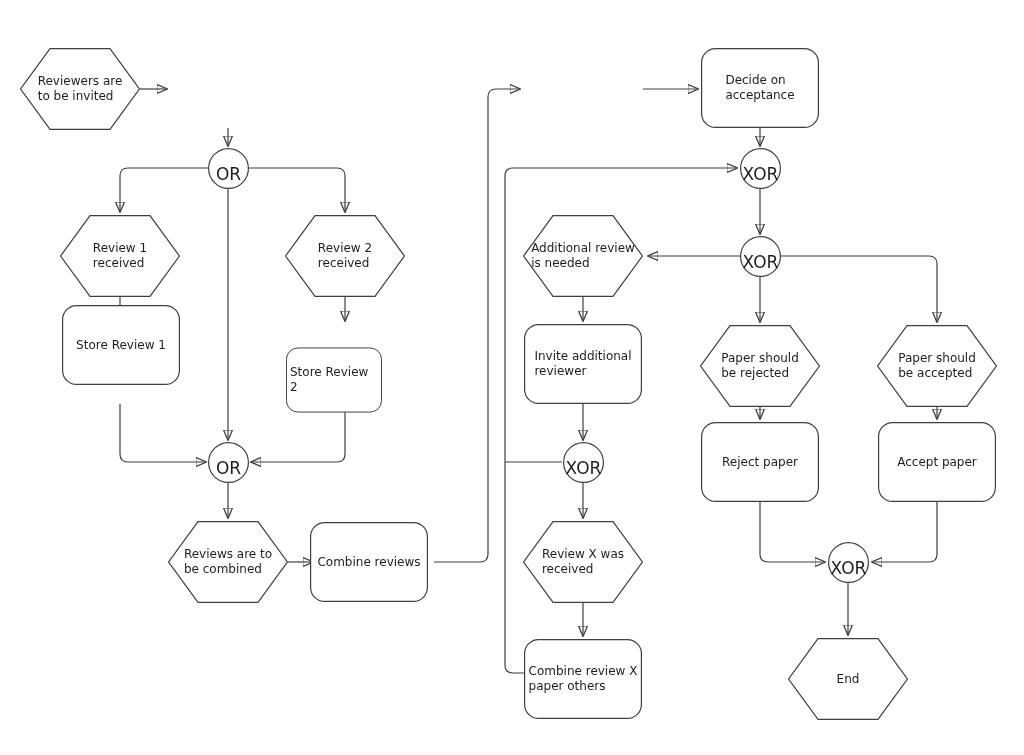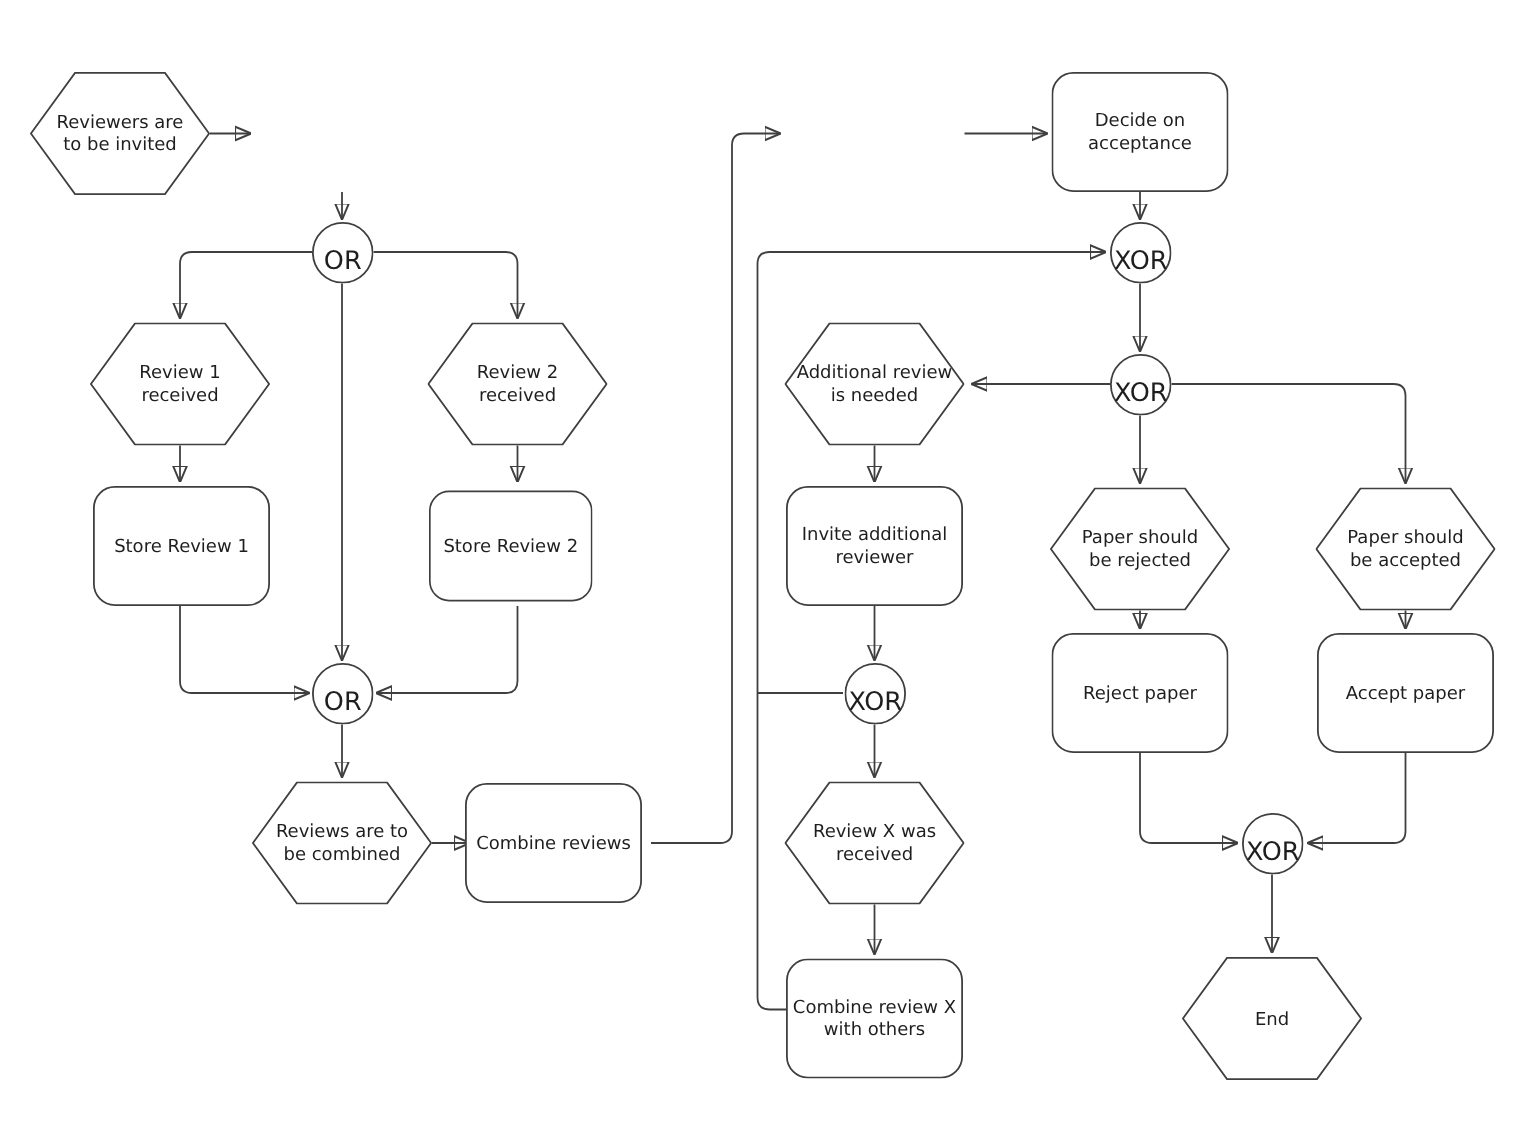--- a/index.html
+++ b/index.html
@@ -5,21 +5,20 @@
   html,body{margin:0;padding:0;background:#ffffff;}
   #canvas{
     position:relative;width:1024px;height:755px;background:#ffffff;overflow:hidden;
     font-family:"DejaVu Sans","Liberation Sans",sans-serif;
   }
   #edges{position:absolute;left:0;top:0;width:1024px;height:755px;}
   #edges path{fill:none;stroke:#3f3f3f;stroke-width:1.2;}
   #edges path.plain{marker-end:none;}
   .node{
     position:absolute;display:flex;align-items:center;justify-content:center;
-    text-align:center;
   }
   .node .shape{position:absolute;left:0;top:0;width:100%;height:100%;}
   .node .shape polygon,.node .shape rect,.node .shape circle{
     fill:#ffffff;stroke:#3f3f3f;stroke-width:1.2;
   }
   .lbl{
     position:relative;z-index:2;color:#1e1e1e;font-size:12px;line-height:1.25;
     white-space:pre-line;padding:0 4px;
   }
   .conn .lbl{font-size:17px;padding:0;margin-top:12px;}
@@ -122,27 +121,27 @@
     <span class="lbl">Paper should
 be accepted</span>
   </div>
   <div class="node hex" style="left:788px;top:638px;width:120px;height:82px">
     <svg class="shape" viewBox="0 0 120 82">
         <polygon points="30,0.6 90,0.6 119.4,41 90,81.4 30,81.4 0.6,41"></polygon>
       </svg>
     <span class="lbl">End</span>
   </div>
 
-  <div class="node fn" style="left:61px;top:324px;width:120px;height:80px">
+  <div class="node fn" style="left:61px;top:305px;width:120px;height:80px">
     <svg class="shape" viewBox="0 0 118 80">
         <rect x="0.6" y="0.6" width="116.8" height="78.8" rx="14"></rect>
       </svg>
     <span class="lbl">Store Review 1</span>
   </div>
-  <div class="node fn" style="left:286px;top:324px;width:109px;height:80px">
+  <div class="node fn" style="left:286px;top:340px;width:96px;height:80px">
     <svg class="shape" viewBox="0 0 118 80">
         <rect x="0.6" y="0.6" width="116.8" height="78.8" rx="14"></rect>
       </svg>
     <span class="lbl">Store Review 2</span>
   </div>
   <div class="node fn" style="left:310px;top:522px;width:118px;height:80px">
     <svg class="shape" viewBox="0 0 118 80">
         <rect x="0.6" y="0.6" width="116.8" height="78.8" rx="14"></rect>
       </svg>
     <span class="lbl">Combine reviews</span>
@@ -159,21 +158,21 @@
         <rect x="0.6" y="0.6" width="116.8" height="78.8" rx="14"></rect>
       </svg>
     <span class="lbl">Invite additional
 reviewer</span>
   </div>
   <div class="node fn" style="left:524px;top:639px;width:118px;height:80px">
     <svg class="shape" viewBox="0 0 118 80">
         <rect x="0.6" y="0.6" width="116.8" height="78.8" rx="14"></rect>
       </svg>
     <span class="lbl">Combine review X
-with others</span>
+paper others</span>
   </div>
   <div class="node fn" style="left:701px;top:422px;width:118px;height:80px">
     <svg class="shape" viewBox="0 0 118 80">
         <rect x="0.6" y="0.6" width="116.8" height="78.8" rx="14"></rect>
       </svg>
     <span class="lbl">Reject paper</span>
   </div>
   <div class="node fn" style="left:878px;top:422px;width:118px;height:80px">
     <svg class="shape" viewBox="0 0 118 80">
         <rect x="0.6" y="0.6" width="116.8" height="78.8" rx="14"></rect>

